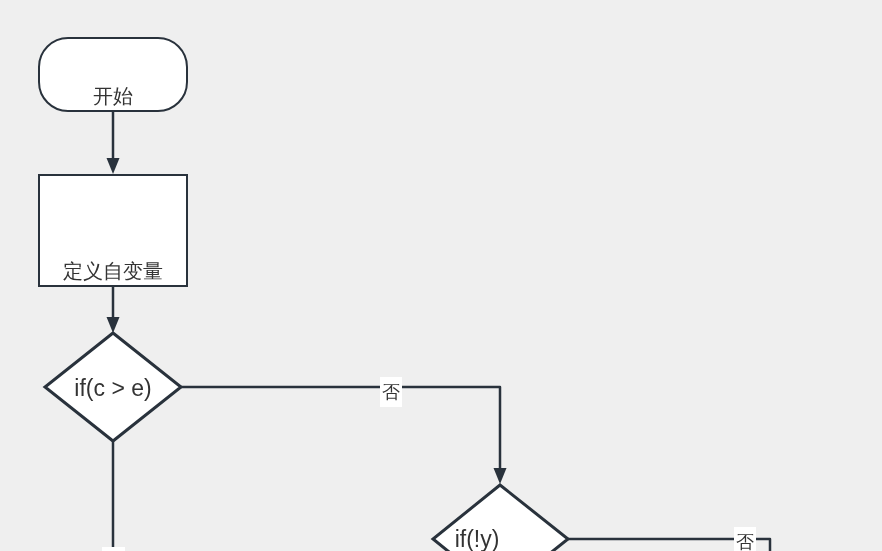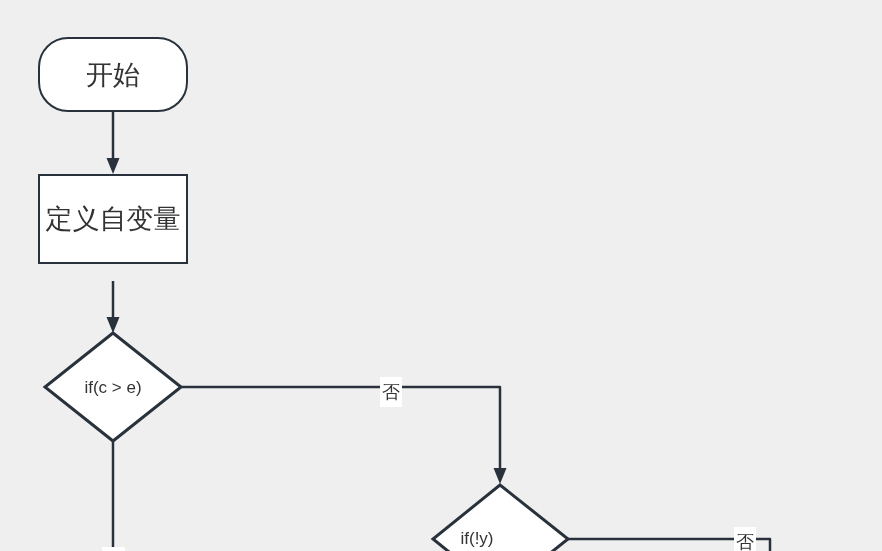--- a/index.html
+++ b/index.html
@@ -32,41 +32,41 @@
     stroke: #29323c;
     stroke-width: 3;
     stroke-linejoin: miter;
   }
 
   .node {
     position: absolute;
     background: #ffffff;
     border: 2.5px solid #29323c;
     display: flex;
-    align-items: center;
+    align-items: flex-end;
     justify-content: center;
     color: #333333;
-    font-size: 27px;
+    font-size: 20px;
     white-space: nowrap;
   }
   .node-terminator {
     left: 38px; top: 37px;
     width: 150px; height: 75px;
     border-radius: 30px;
   }
   .node-process {
     left: 38px; top: 174px;
-    width: 150px; height: 90px;
+    width: 150px; height: 113px;
   }
 
   .diamond-label {
     position: absolute;
     transform: translate(-50%, -50%);
     color: #333333;
-    font-size: 17px;
+    font-size: 23px;
     white-space: nowrap;
     text-align: center;
   }
   .diamond-label.cond1 { left: 113px; top: 388px; }
   .diamond-label.cond2 { left: 477px; top: 539px; }
 
   .edge-label {
     position: absolute;
     width: 22px; height: 30px;
     background: #ffffff;

